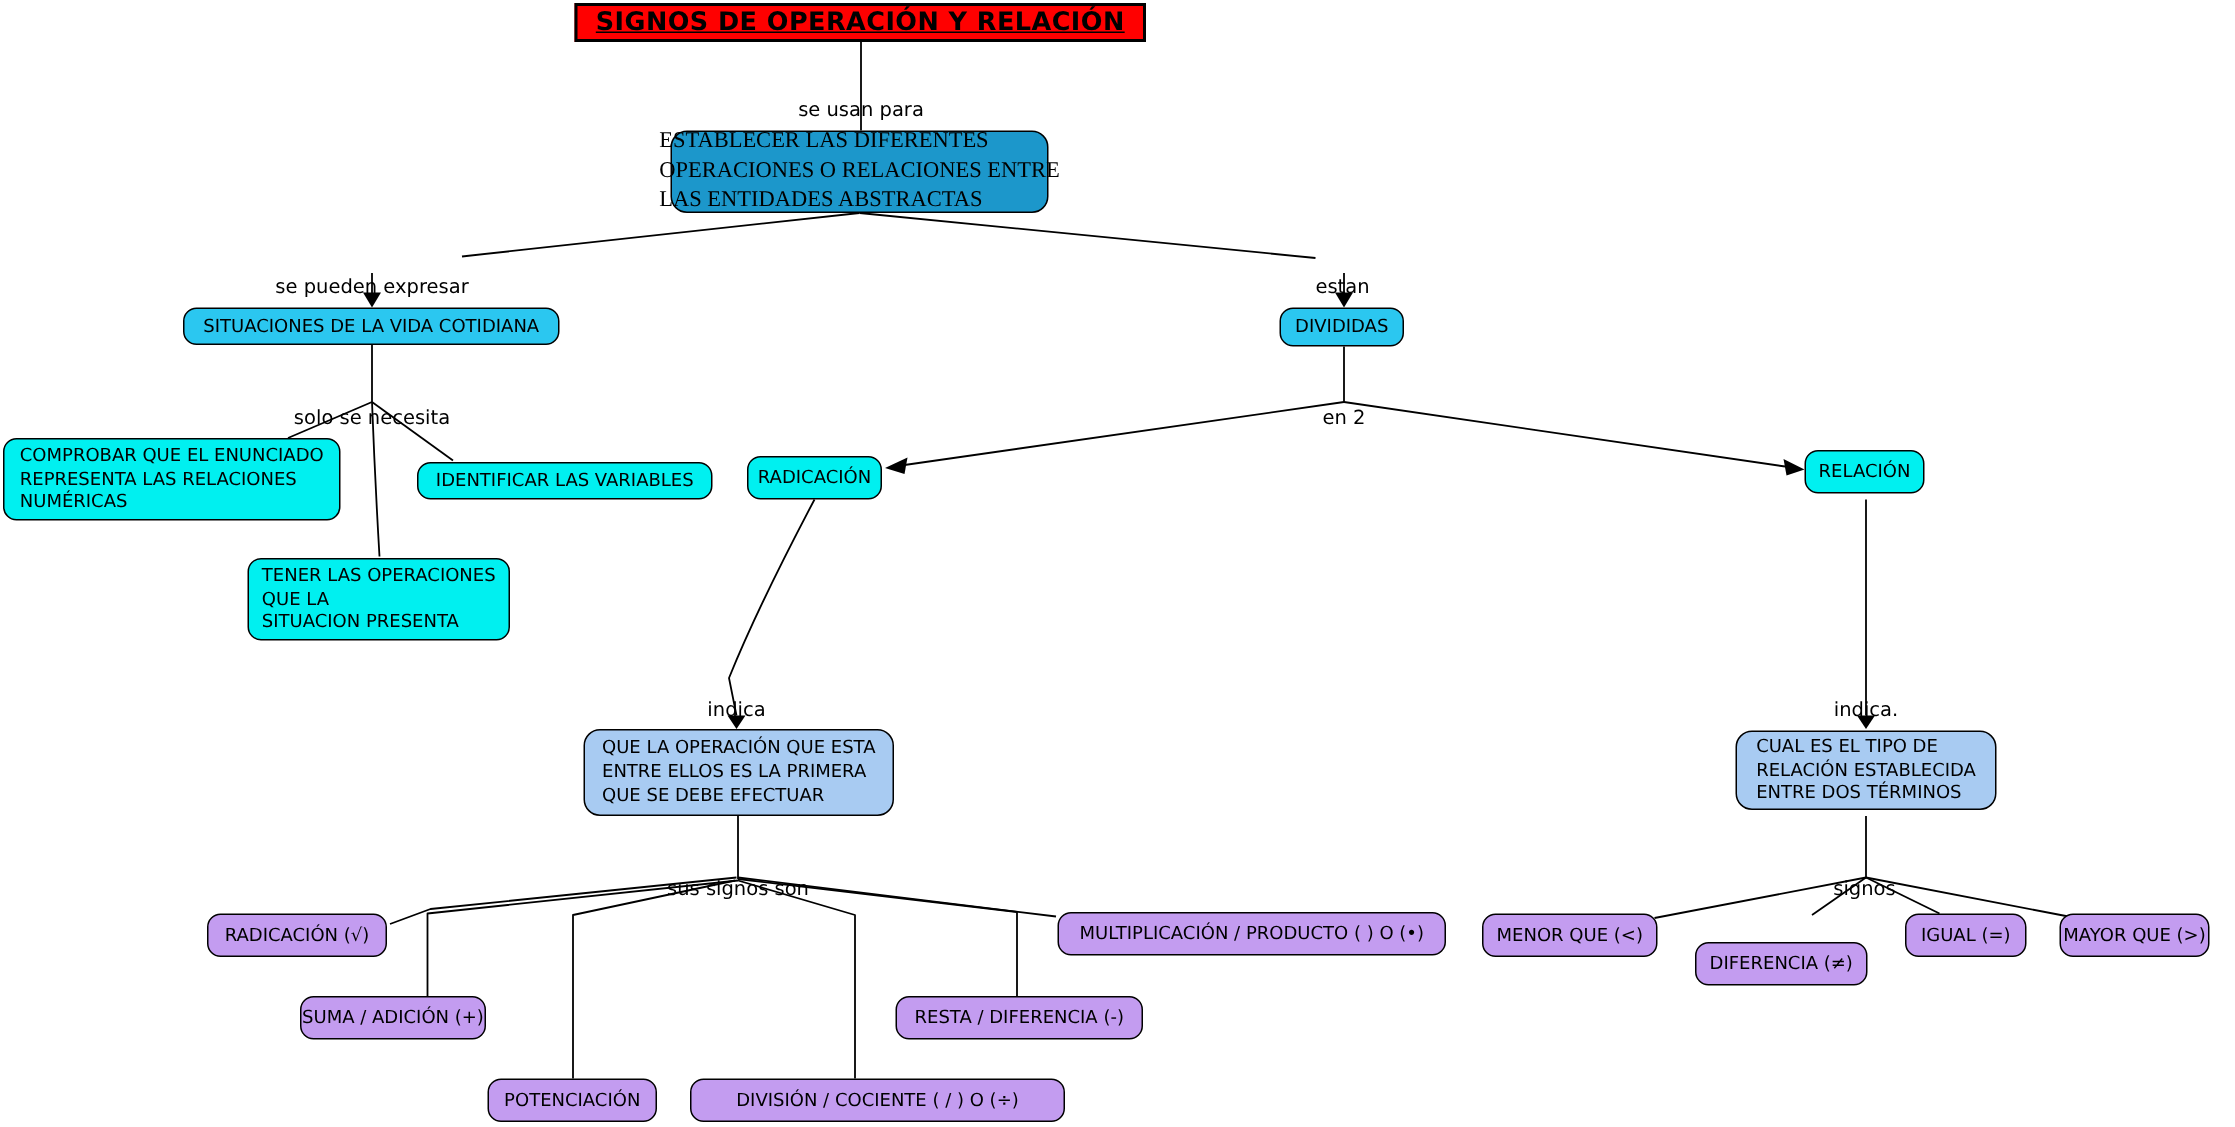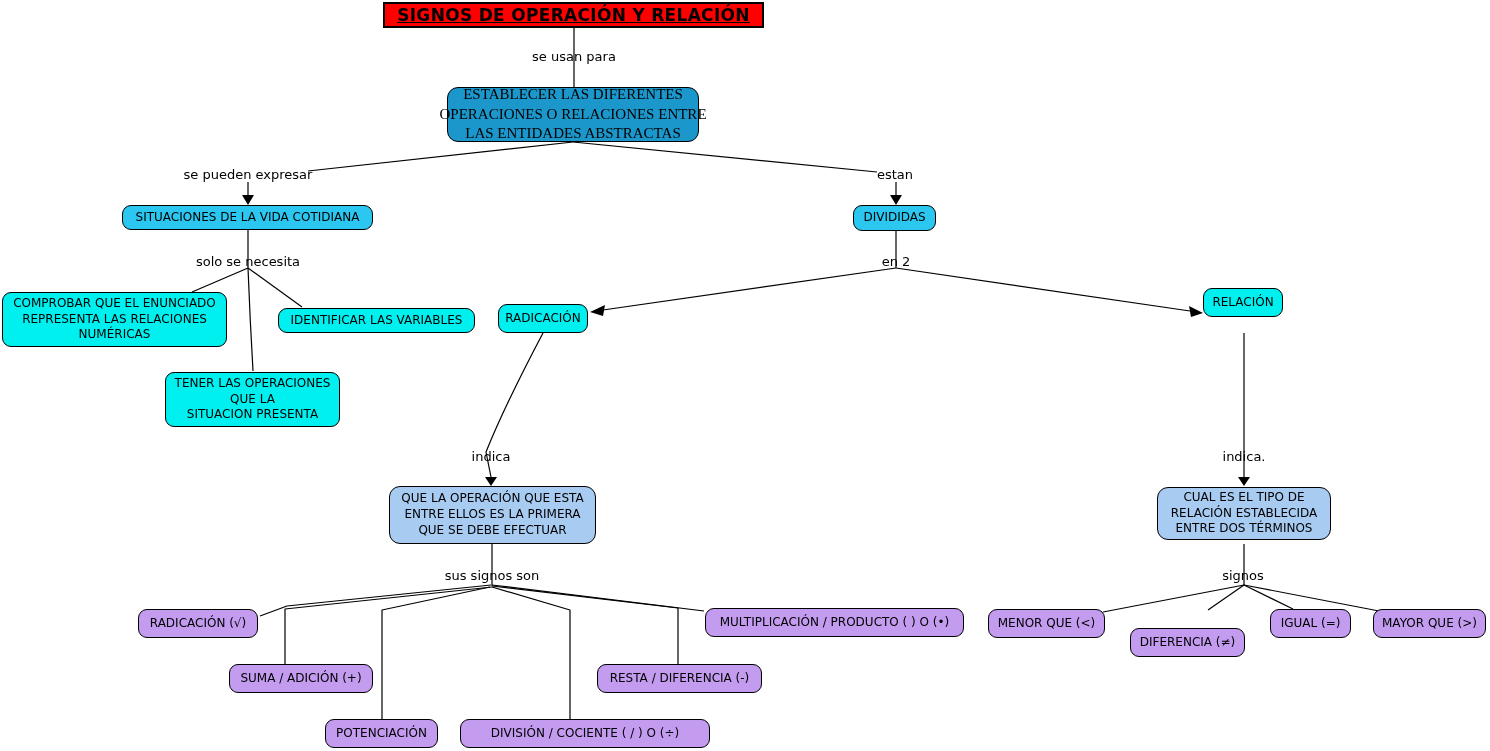--- a/index.html
+++ b/index.html
@@ -4,36 +4,36 @@
 <style>
   * { margin:0; padding:0; box-sizing:border-box; }
   html,body { background:#ffffff; }
   body { font-family:"DejaVu Sans","Liberation Sans",sans-serif; color:#000; }
   .canvas { position:relative; width:1490px; height:751px; background:#fff; overflow:hidden; }
   .wires { position:absolute; left:0; top:0; width:1490px; height:751px; }
   .wires path { fill:none; stroke:#000; stroke-width:1.2; stroke-linejoin:round; }
   .wires polygon { fill:#000; stroke:none; }
   .node {
     position:absolute; display:flex; align-items:center; justify-content:center;
-    text-align:center; border:1.4px solid #000; border-radius:9px;
+    text-align:left; border:1.4px solid #000; border-radius:9px;
     font-size:12px; line-height:1.32; white-space:pre; z-index:2;
   }
   .sky    { background:var(--sky); }
   .aqua   { background:var(--aqua); }
   .lblue  { background:var(--lblue); border-radius:11px; }
   .purple { background:var(--purple); }
   .main   { background:var(--mainbg); font-family:"Liberation Serif","DejaVu Serif",serif;
             font-size:15px; border-radius:11px; }
   .title-node {
     background:var(--titlebg); border:2px solid #000; border-radius:0;
     font-weight:bold; font-size:17px; text-decoration:underline; letter-spacing:.3px;
   }
   .edge-label {
     position:absolute; transform:translate(-50%,-50%);
-    font-size:13px; white-space:nowrap; z-index:3;
+    font-size:13px; white-space:nowrap; z-index:3;margin-top:18px;
   }
 </style>
 </head>
 <body>
 
 <div class="canvas">
 
   <svg class="wires" viewBox="0 0 1490 751">
 
     <path d="M574,28 V87"></path>
@@ -94,49 +94,49 @@
 NUMÉRICAS</div>
 
   <div class="node aqua" style="left:278px;top:308px;width:197px;height:25px">IDENTIFICAR LAS VARIABLES</div>
 
   <div class="node aqua" style="left:165px;top:372px;width:175px;height:55px">TENER LAS OPERACIONES
 QUE LA
 SITUACION PRESENTA</div>
 
   <div class="node aqua" style="left:498px;top:304px;width:90px;height:29px">RADICACIÓN</div>
 
-  <div class="node aqua" style="left:1203px;top:288px;width:80px;height:29px">RELACIÓN</div>
+  <div class="node aqua" style="left:1203px;top:300px;width:80px;height:29px">RELACIÓN</div>
 
   <div class="node lblue" style="left:389px;top:486px;width:207px;height:58px">QUE LA OPERACIÓN QUE ESTA
 ENTRE ELLOS ES LA PRIMERA
 QUE SE DEBE EFECTUAR</div>
 
   <div class="node lblue" style="left:1157px;top:487px;width:174px;height:53px">CUAL ES EL TIPO DE
 RELACIÓN ESTABLECIDA
 ENTRE DOS TÉRMINOS</div>
 
   <div class="node purple" style="left:138px;top:609px;width:120px;height:29px">RADICACIÓN (√)</div>
 
-  <div class="node purple" style="left:229px;top:664px;width:144px;height:29px">SUMA / ADICIÓN (+)</div>
+  <div class="node purple" style="left:200px;top:664px;width:124px;height:29px">SUMA / ADICIÓN (+)</div>
 
   <div class="node purple" style="left:325px;top:719px;width:113px;height:29px">POTENCIACIÓN</div>
 
   <div class="node purple" style="left:460px;top:719px;width:250px;height:29px">DIVISIÓN / COCIENTE ( / ) O (÷)</div>
 
   <div class="node purple" style="left:597px;top:664px;width:165px;height:29px">RESTA / DIFERENCIA (-)</div>
 
   <div class="node purple" style="left:705px;top:608px;width:259px;height:29px">MULTIPLICACIÓN / PRODUCTO ( ) O (•)</div>
 
   <div class="node purple" style="left:988px;top:609px;width:117px;height:29px">MENOR QUE (&lt;)</div>
 
   <div class="node purple" style="left:1130px;top:628px;width:115px;height:29px">DIFERENCIA (≠)</div>
 
   <div class="node purple" style="left:1270px;top:609px;width:81px;height:29px">IGUAL (=)</div>
 
-  <div class="node purple" style="left:1373px;top:609px;width:113px;height:29px">MAYOR QUE (&gt;)</div>
+  <div class="node purple" style="left:1373px;top:609px;width:100px;height:29px">MAYOR QUE (&gt;)</div>
 
   <div class="edge-label" style="left:574px;top:56px">se usan para</div>
   <div class="edge-label" style="left:248px;top:174px">se pueden expresar</div>
   <div class="edge-label" style="left:895px;top:174px">estan</div>
   <div class="edge-label" style="left:248px;top:261px">solo se necesita</div>
   <div class="edge-label" style="left:896px;top:261px">en 2</div>
   <div class="edge-label" style="left:491px;top:456px">indica</div>
   <div class="edge-label" style="left:1244px;top:456px">indica.</div>
   <div class="edge-label" style="left:492px;top:575px">sus signos son</div>
   <div class="edge-label" style="left:1243px;top:575px">signos</div>

